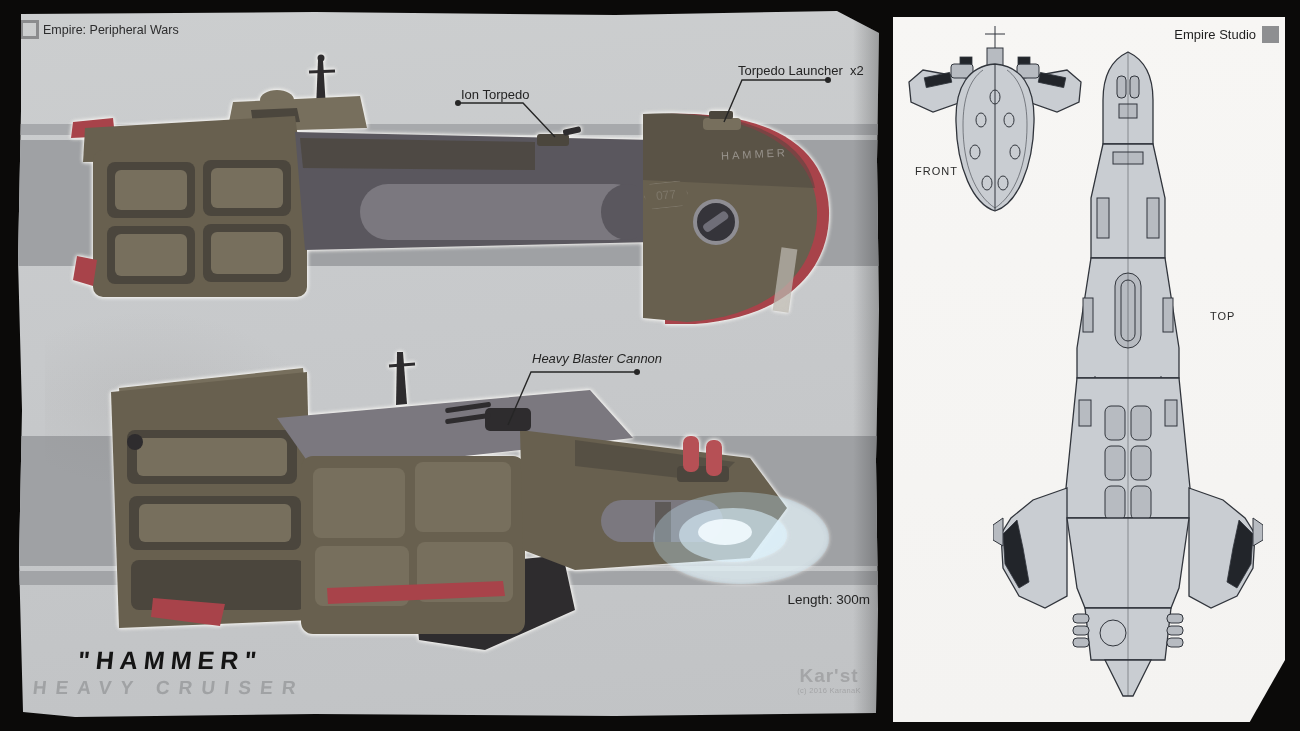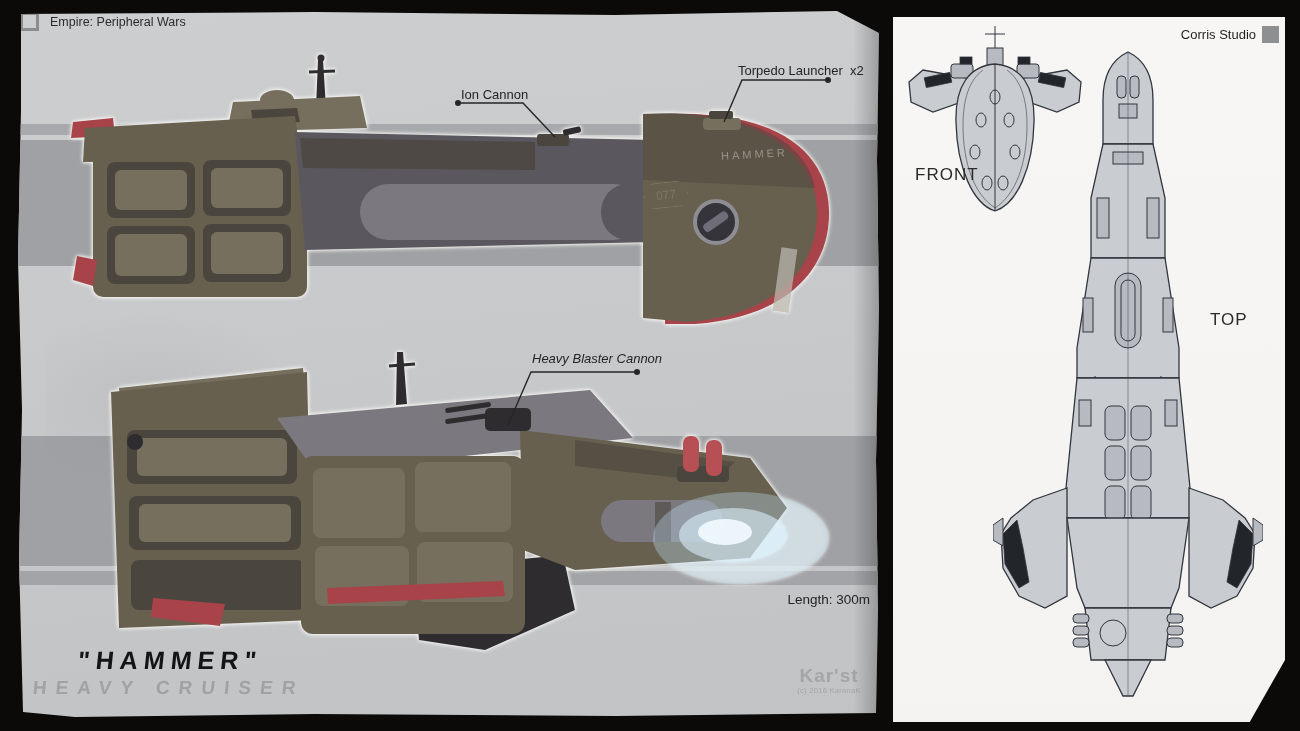--- a/index.html
+++ b/index.html
@@ -26,21 +26,21 @@
   .c-olive2{fill:#776f5d;}
   .c-dark{fill:var(--hull-dark,#4b463d);}
   .c-gray{fill:var(--metal-gray,#5a575e);}
   .c-gray2{fill:#7b787f;}
   .c-red{fill:var(--accent-red,#a8434a);}
   .c-red2{fill:#b65055;}
   .c-black{fill:#2e2c2e;}
   .lead{stroke:#262626;stroke-width:1.4;fill:none;}
   .leaddot{fill:#262626;}
   .callout{position:absolute;font-size:13px;color:#242424;white-space:pre;}
-  .empire{position:absolute;left:5px;top:2px;display:flex;align-items:center;gap:11px;}
+  .empire{position:absolute;left:5px;top:10px;display:flex;align-items:center;gap:4px;}
   .empire-sq{width:13px;height:13px;border:3px solid #8b8c8e;}
   .empire-txt{font-size:12.5px;color:#2c2c2d;}
   .hull-name{position:absolute;left:706px;top:138px;font-size:11px;letter-spacing:3px;
     color:#97928b;transform:rotate(-3deg);}
   .hull-number{position:absolute;left:629px;top:172px;width:42px;height:24px;
     border:1.5px solid #7e7769;color:#7e7769;font-size:12px;display:flex;align-items:center;
     justify-content:center;transform:rotate(-6deg);
     clip-path:polygon(16% 0,84% 0,100% 50%,84% 100%,16% 100%,0 50%);}
   .length-note{position:absolute;right:9px;top:582px;font-size:13.5px;color:#242424;}
   .ship-title{position:absolute;left:63px;top:636px;font-size:25px;font-weight:800;
@@ -49,21 +49,21 @@
     letter-spacing:9px;color:#a0a2a4;transform:skewX(-6deg);}
   .artist-logo{position:absolute;left:758px;top:656px;width:112px;text-align:center;color:#a4a5a7;}
   .artist-logo .name{font-size:19px;font-weight:800;letter-spacing:1px;line-height:1;}
   .artist-logo .copy{font-size:7.5px;margin-top:1px;letter-spacing:.3px;}
   
   .right-panel{position:absolute;left:893px;top:17px;width:392px;height:705px;
     background:linear-gradient(180deg,#f7f6f4 0%,#f4f3f1 100%);
     clip-path:polygon(0 0,100% 0,100% 91.2%,91% 100%,0 100%);}
   .studio{position:absolute;top:10px;right:29px;font-size:13px;color:#1f1f1f;}
   .studio-sq{position:absolute;top:9px;right:6px;width:17px;height:17px;background:#8e8f91;}
-  .view-label{position:absolute;font-size:17px;letter-spacing:1px;color:#2a2a2a;}
+  .view-label{position:absolute;font-size:11px;letter-spacing:1px;color:#2a2a2a;}
   .front-label{left:22px;top:148px;}
   .top-label{left:317px;top:293px;text-align:center;}
   .lf{fill:#c9cdd2;stroke:#31353c;stroke-width:1.3;}
   .lf2{fill:#b7bbc1;stroke:#31353c;stroke-width:1;}
   .lfd{fill:#22252a;stroke:#31353c;stroke-width:.8;}
   .lnl{stroke:#31353c;stroke-width:1;fill:none;}
 </style>
 </head>
 <body>
 
@@ -168,21 +168,21 @@
         <circle class="leaddot" cx="622" cy="362" r="3"></circle>
         <path class="lead" d="M622,362 L516,362 L493,415"></path>
       </g>
     </svg>
 
     <div class="empire">
       <div class="empire-sq"></div>
       <div class="empire-txt">Empire: Peripheral Wars</div>
     </div>
 
-    <div class="callout" style="left:446px;top:77px;">Ion Cannon</div>
+    <div class="callout" style="left:446px;top:77px;">Ion Torpedo</div>
     <div class="callout" style="left:723px;top:53px;">Torpedo Launcher  x2</div>
     <div class="callout" style="left:517px;top:341px;font-style:italic;">Heavy Blaster Cannon</div>
 
     <div class="hull-name">HAMMER</div>
     <div class="hull-number">
       <span>077</span>
     </div>
 
     <div class="length-note">Length: 300m</div>
 
@@ -191,21 +191,21 @@
 
     <div class="artist-logo">
       <div class="name">Kar'st</div>
       <div class="copy">(c) 2016 KaranaK</div>
     </div>
 
     <div class="edge-shade"></div>
   </div>
 
   <div class="right-panel">
-    <div class="studio">Corris Studio</div>
+    <div class="studio">Empire Studio</div>
     <div class="studio-sq"></div>
 
     <svg style="position:absolute;left:12px;top:3px;" width="180" height="200" viewBox="0 0 180 200">
       <g>
         <line x1="90" y1="6" x2="90" y2="34" class="lnl"></line>
         <line x1="80" y1="14" x2="100" y2="14" class="lnl"></line>
         <rect x="82" y="28" width="16" height="26" class="lf2"></rect>
         <path class="lf" d="M62,58 L18,50 L4,62 L6,82 L28,92 L62,80 Z"></path>
         <path class="lf" d="M118,58 L162,50 L176,62 L174,82 L152,92 L118,80 Z"></path>
         <rect x="20" y="55" width="26" height="10" class="lfd" transform="rotate(-12 33 60)"></rect>

